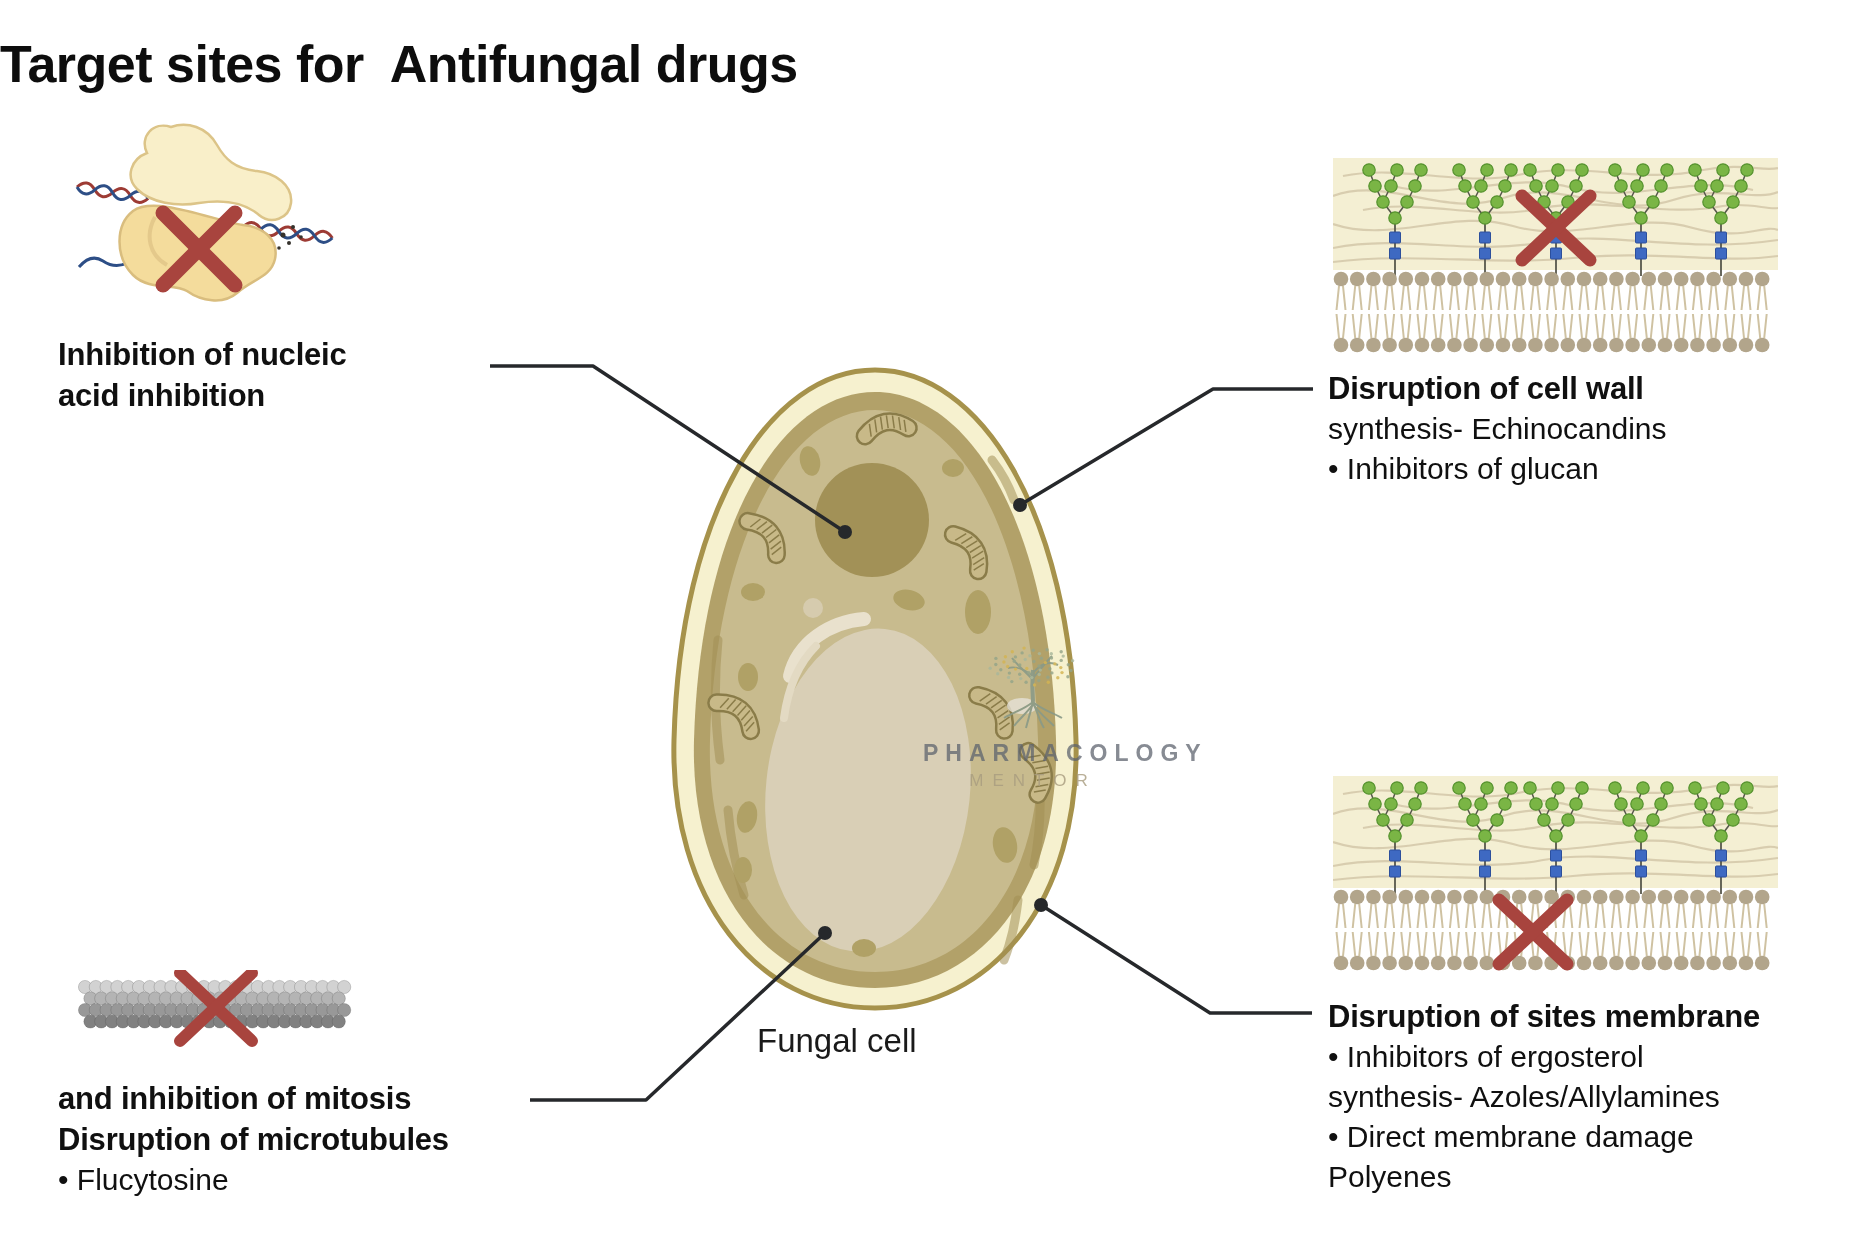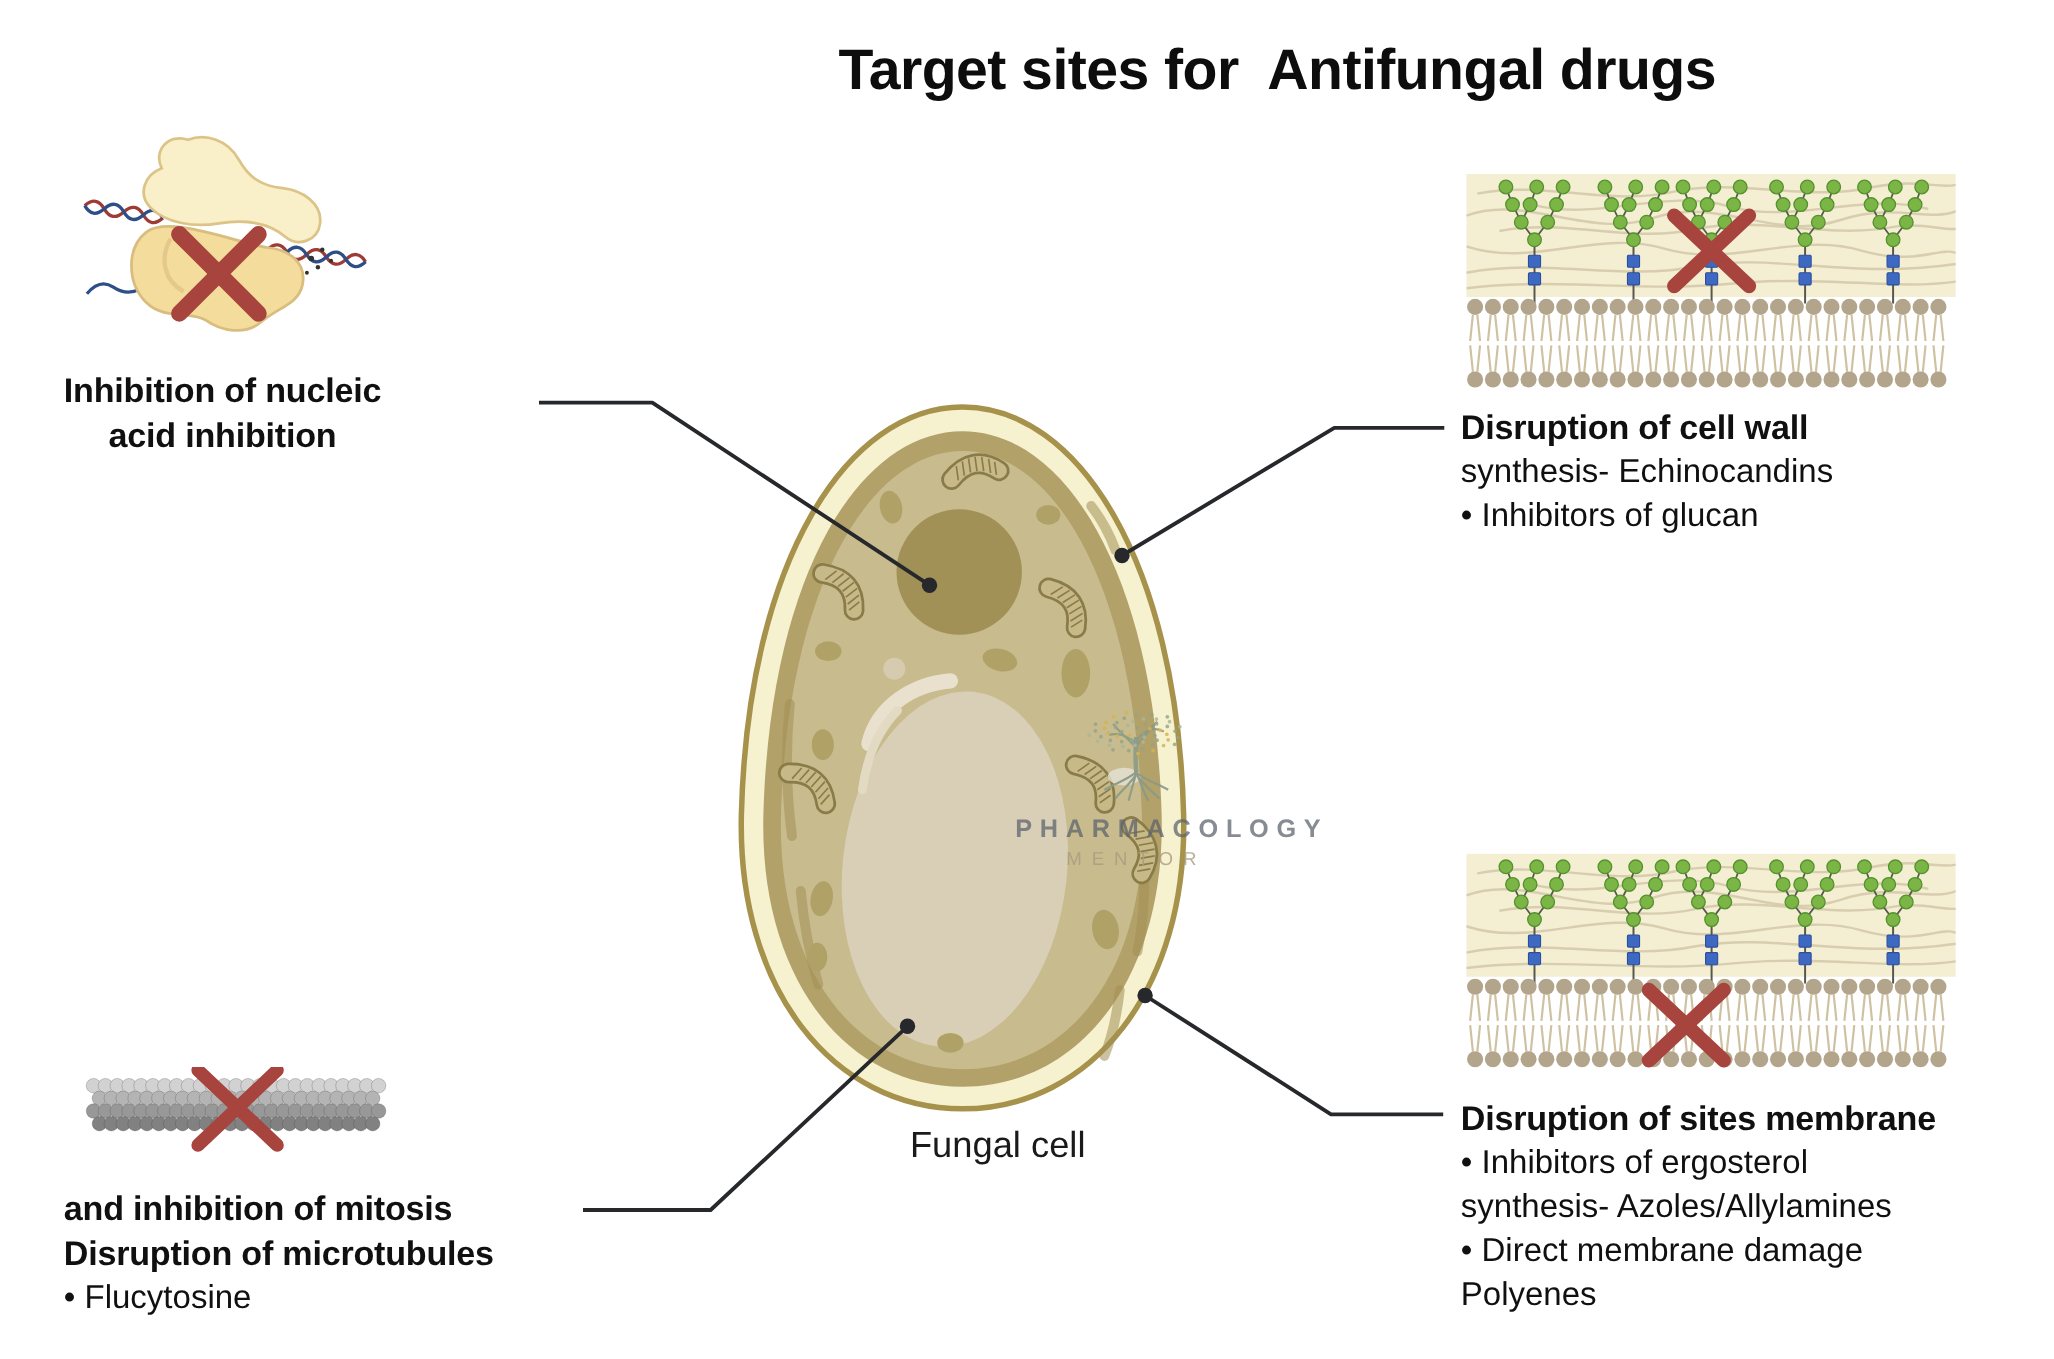--- a/index.html
+++ b/index.html
@@ -3,33 +3,33 @@
 <meta charset="utf-8">
 <style>
   * { box-sizing: border-box; }
   html,body { margin:0; padding:0; }
   body {
     width:1867px; height:1235px; position:relative; overflow:hidden;
     background:#ffffff; font-family:"Liberation Sans", sans-serif; color:#101010;
   }
   .abs { position:absolute; }
   .title {
-    left:0; top:34px; width:1560px; text-align:right;
+    left:0; top:34px; width:1560px; text-align:left;
     font-size:52px; font-weight:bold; color:#0d0d0d; letter-spacing:-0.5px;
     white-space:pre;
   }
   .callout .hline {
     font-size:31px; font-weight:bold; line-height:41px; white-space:nowrap; letter-spacing:-0.2px;
   }
   .callout .bline {
     font-size:30px; font-weight:normal; line-height:40px; white-space:nowrap;
   }
   .callout .bline:first-of-type { margin-top:2px; }
   .fungal-label {
-    left:757px; top:1022px; width:300px; text-align:center;
+    left:757px; top:1022px; width:300px; 
     font-size:33px; color:#1a1a1a;
   }
   .watermark {
     left:923px; top:640px; width:220px; text-align:center; pointer-events:none; opacity:.9;
   }
   .watermark .wm1 {
     font-size:23px; letter-spacing:7px; color:rgba(93,99,110,0.82); font-weight:bold;
   }
   .watermark .wm2 {
     font-size:17px; letter-spacing:9px; color:rgba(168,156,128,0.9); margin-top:4px;
@@ -61,21 +61,21 @@
     <circle cx="214" cy="128" r="2"></circle>
       <circle cx="226" cy="122" r="1.8"></circle>
       <circle cx="204" cy="133" r="1.8"></circle>
   </g>
   <g stroke="#a8443e" stroke-width="15" stroke-linecap="round">
     <line x1="88" y1="98" x2="160" y2="170"></line>
     <line x1="160" y1="98" x2="88" y2="170"></line>
   </g>
 </svg>
 
-<div class="abs callout" style="left:58px; top:334px;text-align:center;">
+<div class="abs callout" style="left:58px; top:334px;">
   <div class="hline">Inhibition of nucleic</div>
   <div class="hline">acid inhibition</div>
 </div>
 
 <svg class="abs" style="left:1333px; top:158px;" width="445" height="196" viewBox="0 0 445 196" id="ill-wall">
     <rect x="0" y="0" width="445" height="112" fill="#f4efd3"></rect>
     <path d="M0,38 C55,18 110,60 170,40 C230,20 280,62 340,42 C390,26 420,44 445,34" stroke="#d5c9ab" stroke-width="2.2" fill="none" opacity="0.9"></path>
     <path d="M0,66 C60,86 120,50 180,68 C240,86 300,52 360,70 C410,84 430,66 445,72" stroke="#d5c9ab" stroke-width="2.2" fill="none" opacity="0.9"></path>
     <path d="M10,18 C70,6 130,30 190,16 C250,4 310,26 370,12 C410,4 430,14 445,10" stroke="#d5c9ab" stroke-width="2.2" fill="none" opacity="0.9"></path>
     <path d="M0,90 C70,76 140,98 210,84 C280,72 350,96 445,82" stroke="#d5c9ab" stroke-width="2.2" fill="none" opacity="0.9"></path>

